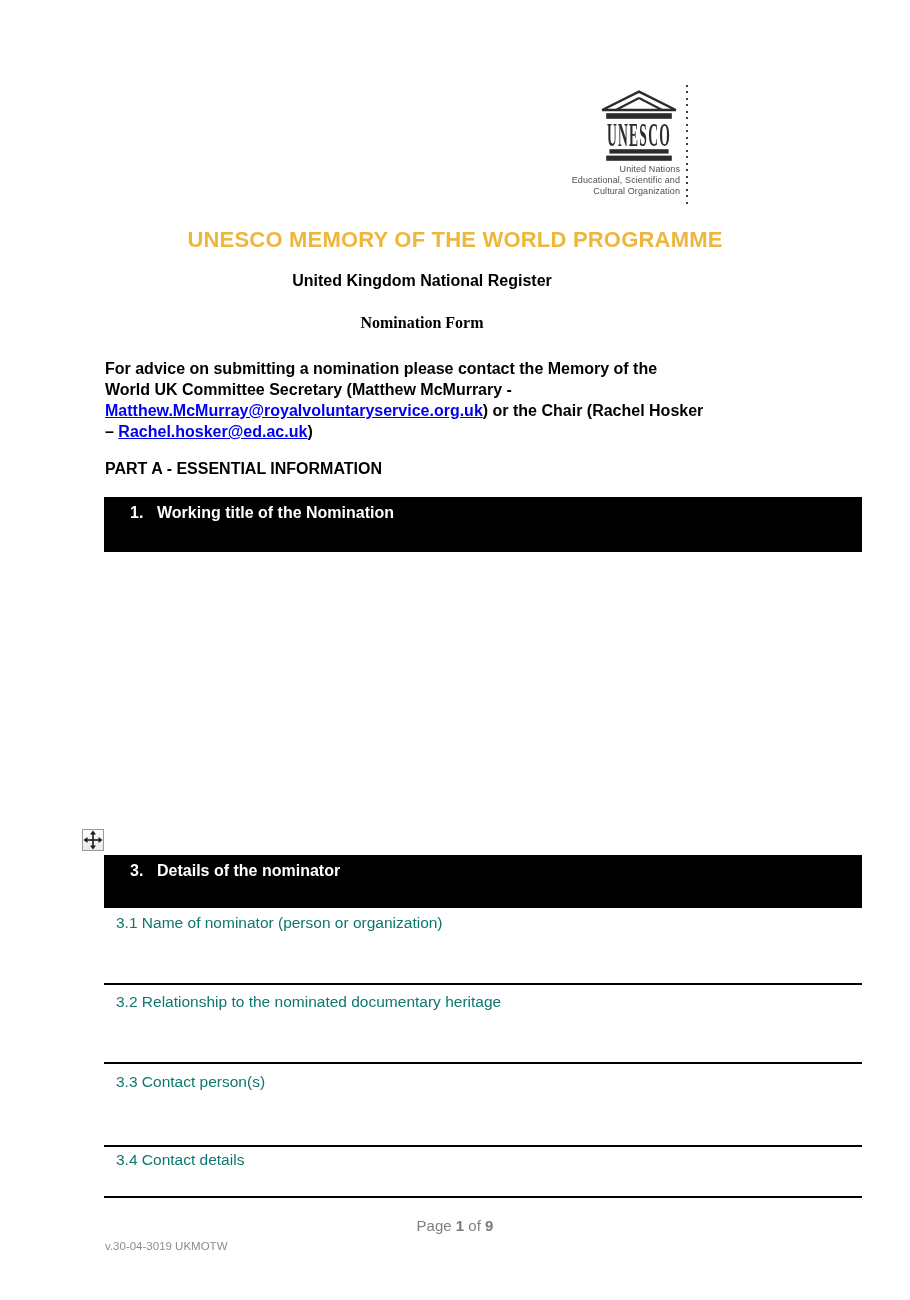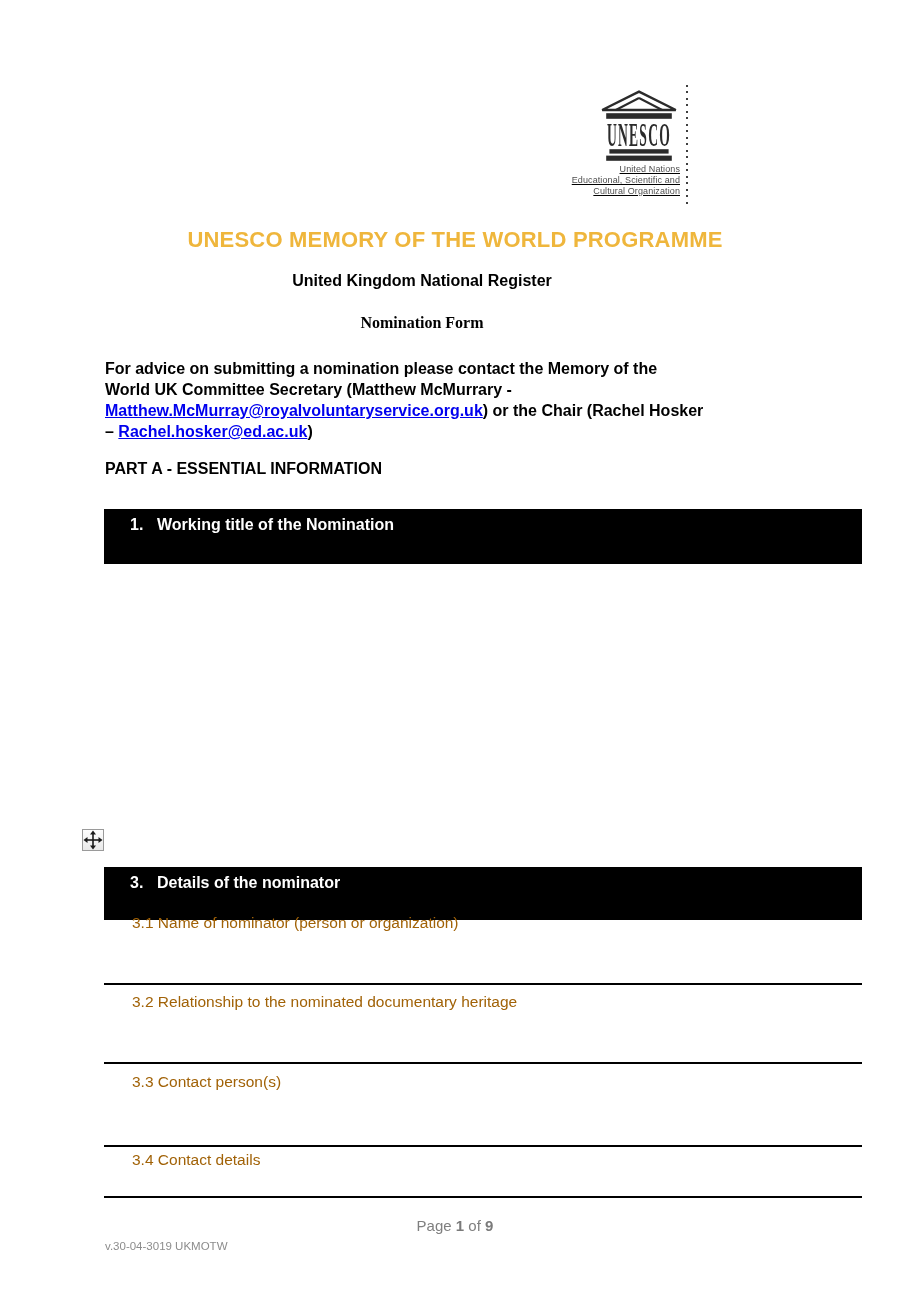--- a/index.html
+++ b/index.html
@@ -2,21 +2,21 @@
 <html><head>
 <meta charset="utf-8">
 <style>
   html,body { margin:0; padding:0; background:#ffffff; }
   .page {
     position:relative; width:910px; height:1300px; background:#ffffff;
     font-family:"Liberation Sans", sans-serif; color:#000; overflow:hidden;
   }
 
   
-  .unesco-block { position:absolute; left:560px; top:90px; width:120px; text-align:right;text-decoration:underline; }
+  .unesco-block { position:absolute; left:560px; top:90px; width:120px; text-align:right; }
   .unesco-block svg { display:block; margin:0 1px 2px auto; }
   .logo-caption-gray { font-size:9px; line-height:11px; color:#4f4f4f; letter-spacing:0.1px; }
   .dotted-divider {
     position:absolute; left:686px; top:85px; width:2px; height:122px;
     background:repeating-linear-gradient(to bottom, #3f3f3f 0 2px, transparent 2px 6.5px);
   }
   .motw-block { position:absolute; left:699px; top:91px; width:112px; text-align:left; }
   .motw-block svg { display:block; margin:0 0 4px 0; }
   .logo-caption-bold { font-size:9px; line-height:10.5px; font-weight:bold; color:#1c1c1c; }
   .logo-caption-orange { font-size:9px; line-height:11px; color:#F0A43C; }
@@ -32,28 +32,28 @@
   
   .intro { position:absolute; top:358px; left:105px; width:712px;
     font-size:16px; font-weight:bold; line-height:21px; color:#000; }
   .intro a { color:#0000EE; text-decoration:underline; font-weight:bold; }
 
   .part-heading { position:absolute; top:460px; left:105px;
     font-size:16px; font-weight:bold; color:#000; }
 
   
   .bar { position:absolute; left:104px; width:758px; background:#000000; color:#ffffff;
-    font-weight:bold; font-size:16px; box-sizing:border-box; padding:7px 0 0 26px;margin-top:12px; }
+    font-weight:bold; font-size:16px; box-sizing:border-box; padding:7px 0 0 26px; }
   .bar .num { display:inline-block; min-width:27px; }
   .bar-1 { top:497px; height:55px; }
   .bar-2 { top:694px; height:56px; }
   .bar-3 { top:855px; height:53px; }
 
   
-  .row-label { position:absolute; left:132px; font-size:15.5px; color:#a16207; }
+  .row-label { position:absolute; left:116px; font-size:15.5px; color:#0f766e; }
   .rl-1 { top:914px; } .rl-2 { top:993px; } .rl-3 { top:1073px; } .rl-4 { top:1151px; }
   .hline { position:absolute; left:104px; width:758px; height:2px; background:#000; }
   .hl-1 { top:983px; } .hl-2 { top:1062px; } .hl-3 { top:1145px; } .hl-4 { top:1196px; }
 
   
   .move-handle {
     position:absolute; left:82px; top:829px; width:22px; height:22px; box-sizing:border-box;
     border:1px solid #9a9a9a; background:linear-gradient(#fdfdfd,#e9e9e9);
     display:flex; align-items:center; justify-content:center; cursor:move;
   }

